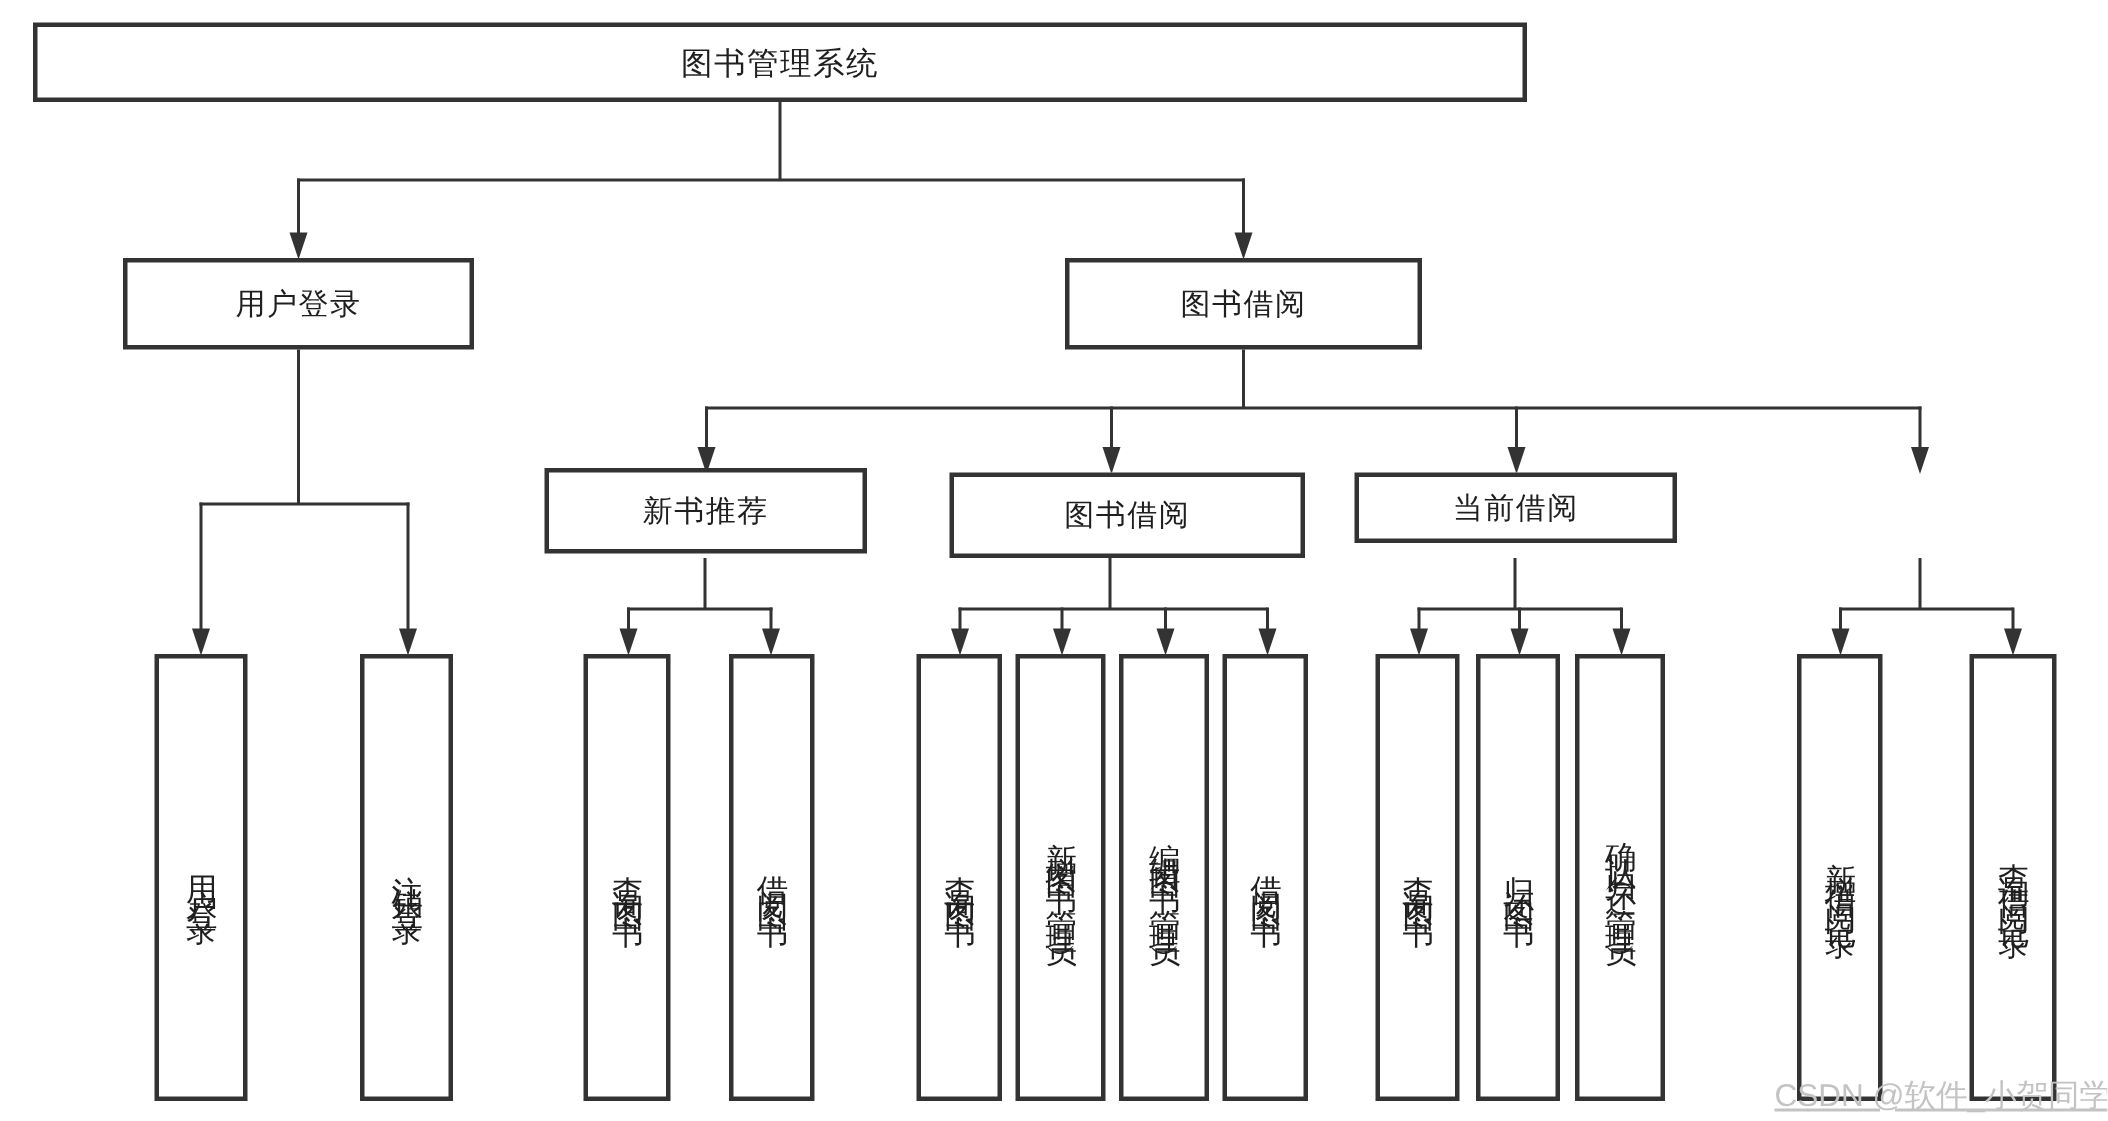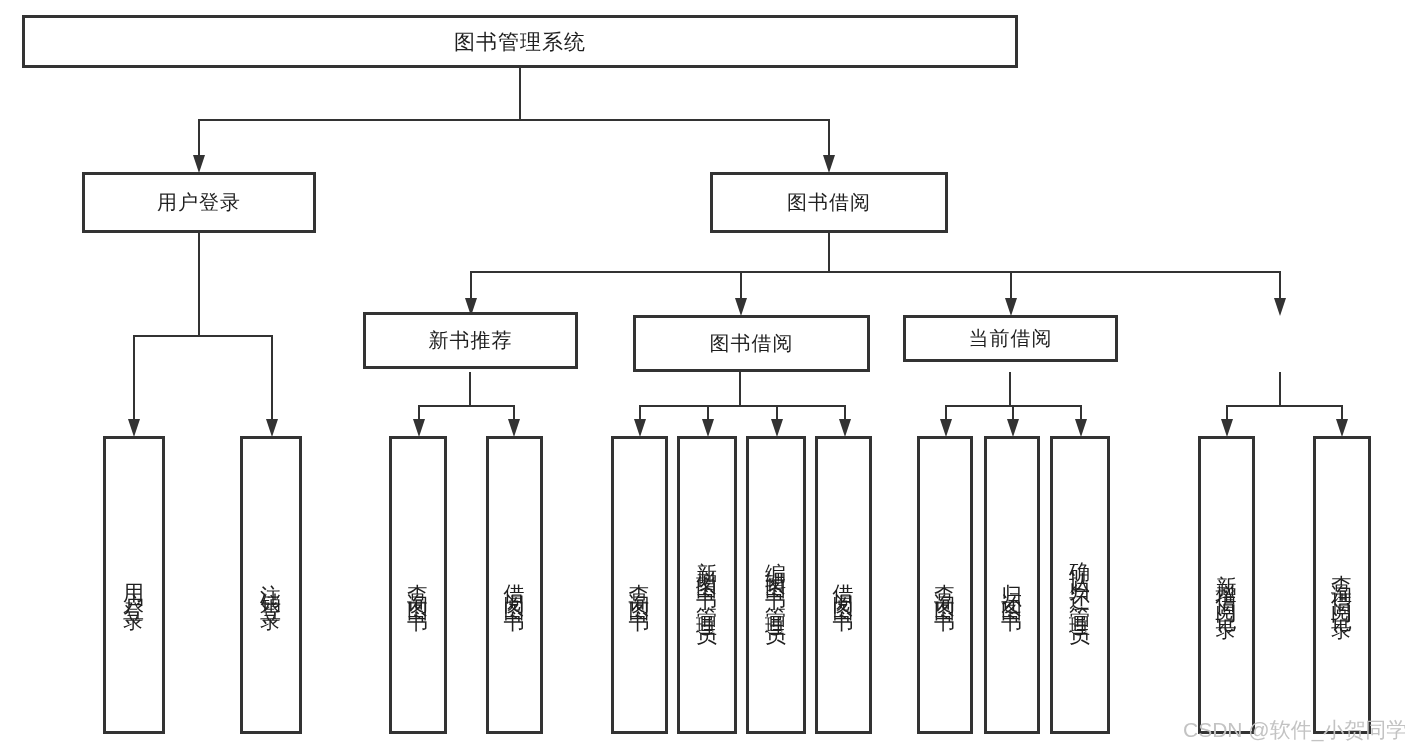--- a/index.html
+++ b/index.html
@@ -20,21 +20,21 @@
   }
   .hline{position:absolute;height:2px;background:#333333;}
   .vline{position:absolute;width:2px;background:#333333;}
   .arr{
     position:absolute;width:0;height:0;
     border-left:6px solid transparent;border-right:6px solid transparent;
     border-top:18px solid #333333;
   }
   .watermark{
     position:absolute;left:1183px;top:716px;width:222px;
-    font-size:21px;color:#c3c3c3;letter-spacing:0;z-index:10;white-space:nowrap;
+    font-size:21px;color:#c3c3c3;letter-spacing:0;z-index:10;white-space:nowrap;text-decoration:underline;
   }
 </style>
 </head>
 <body>
 
 <div id="stage">
 
   <div class="box rootbox" style="left:22px;top:15px;width:996px;height:53px;">
     <span>图书管理系统</span>
   </div>

